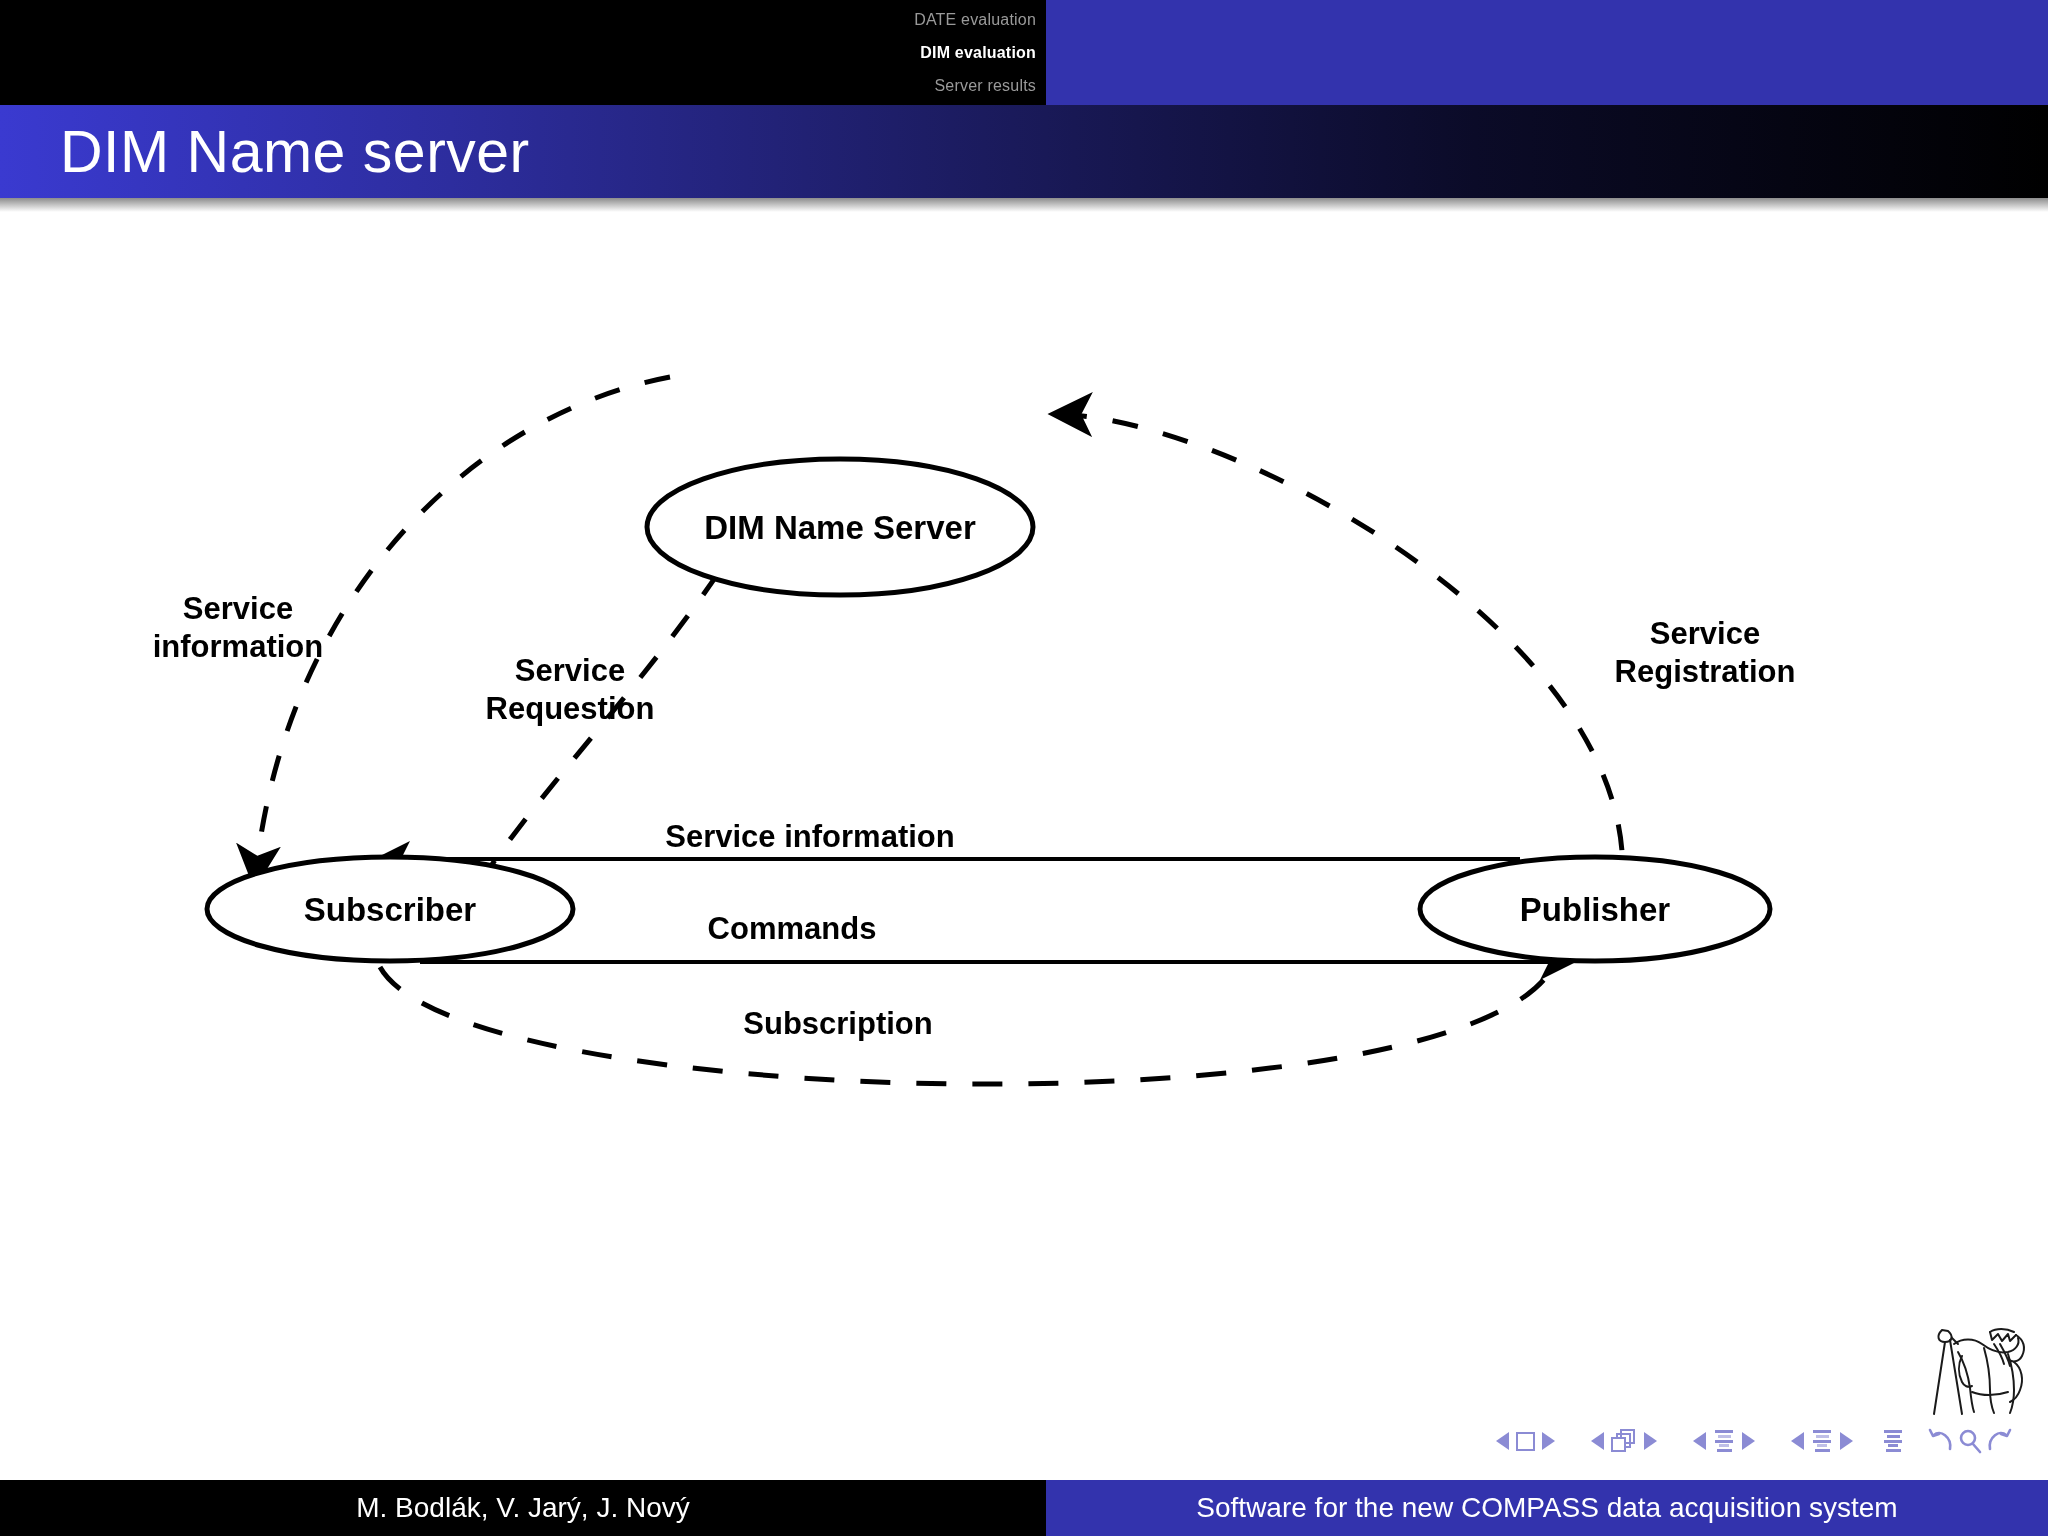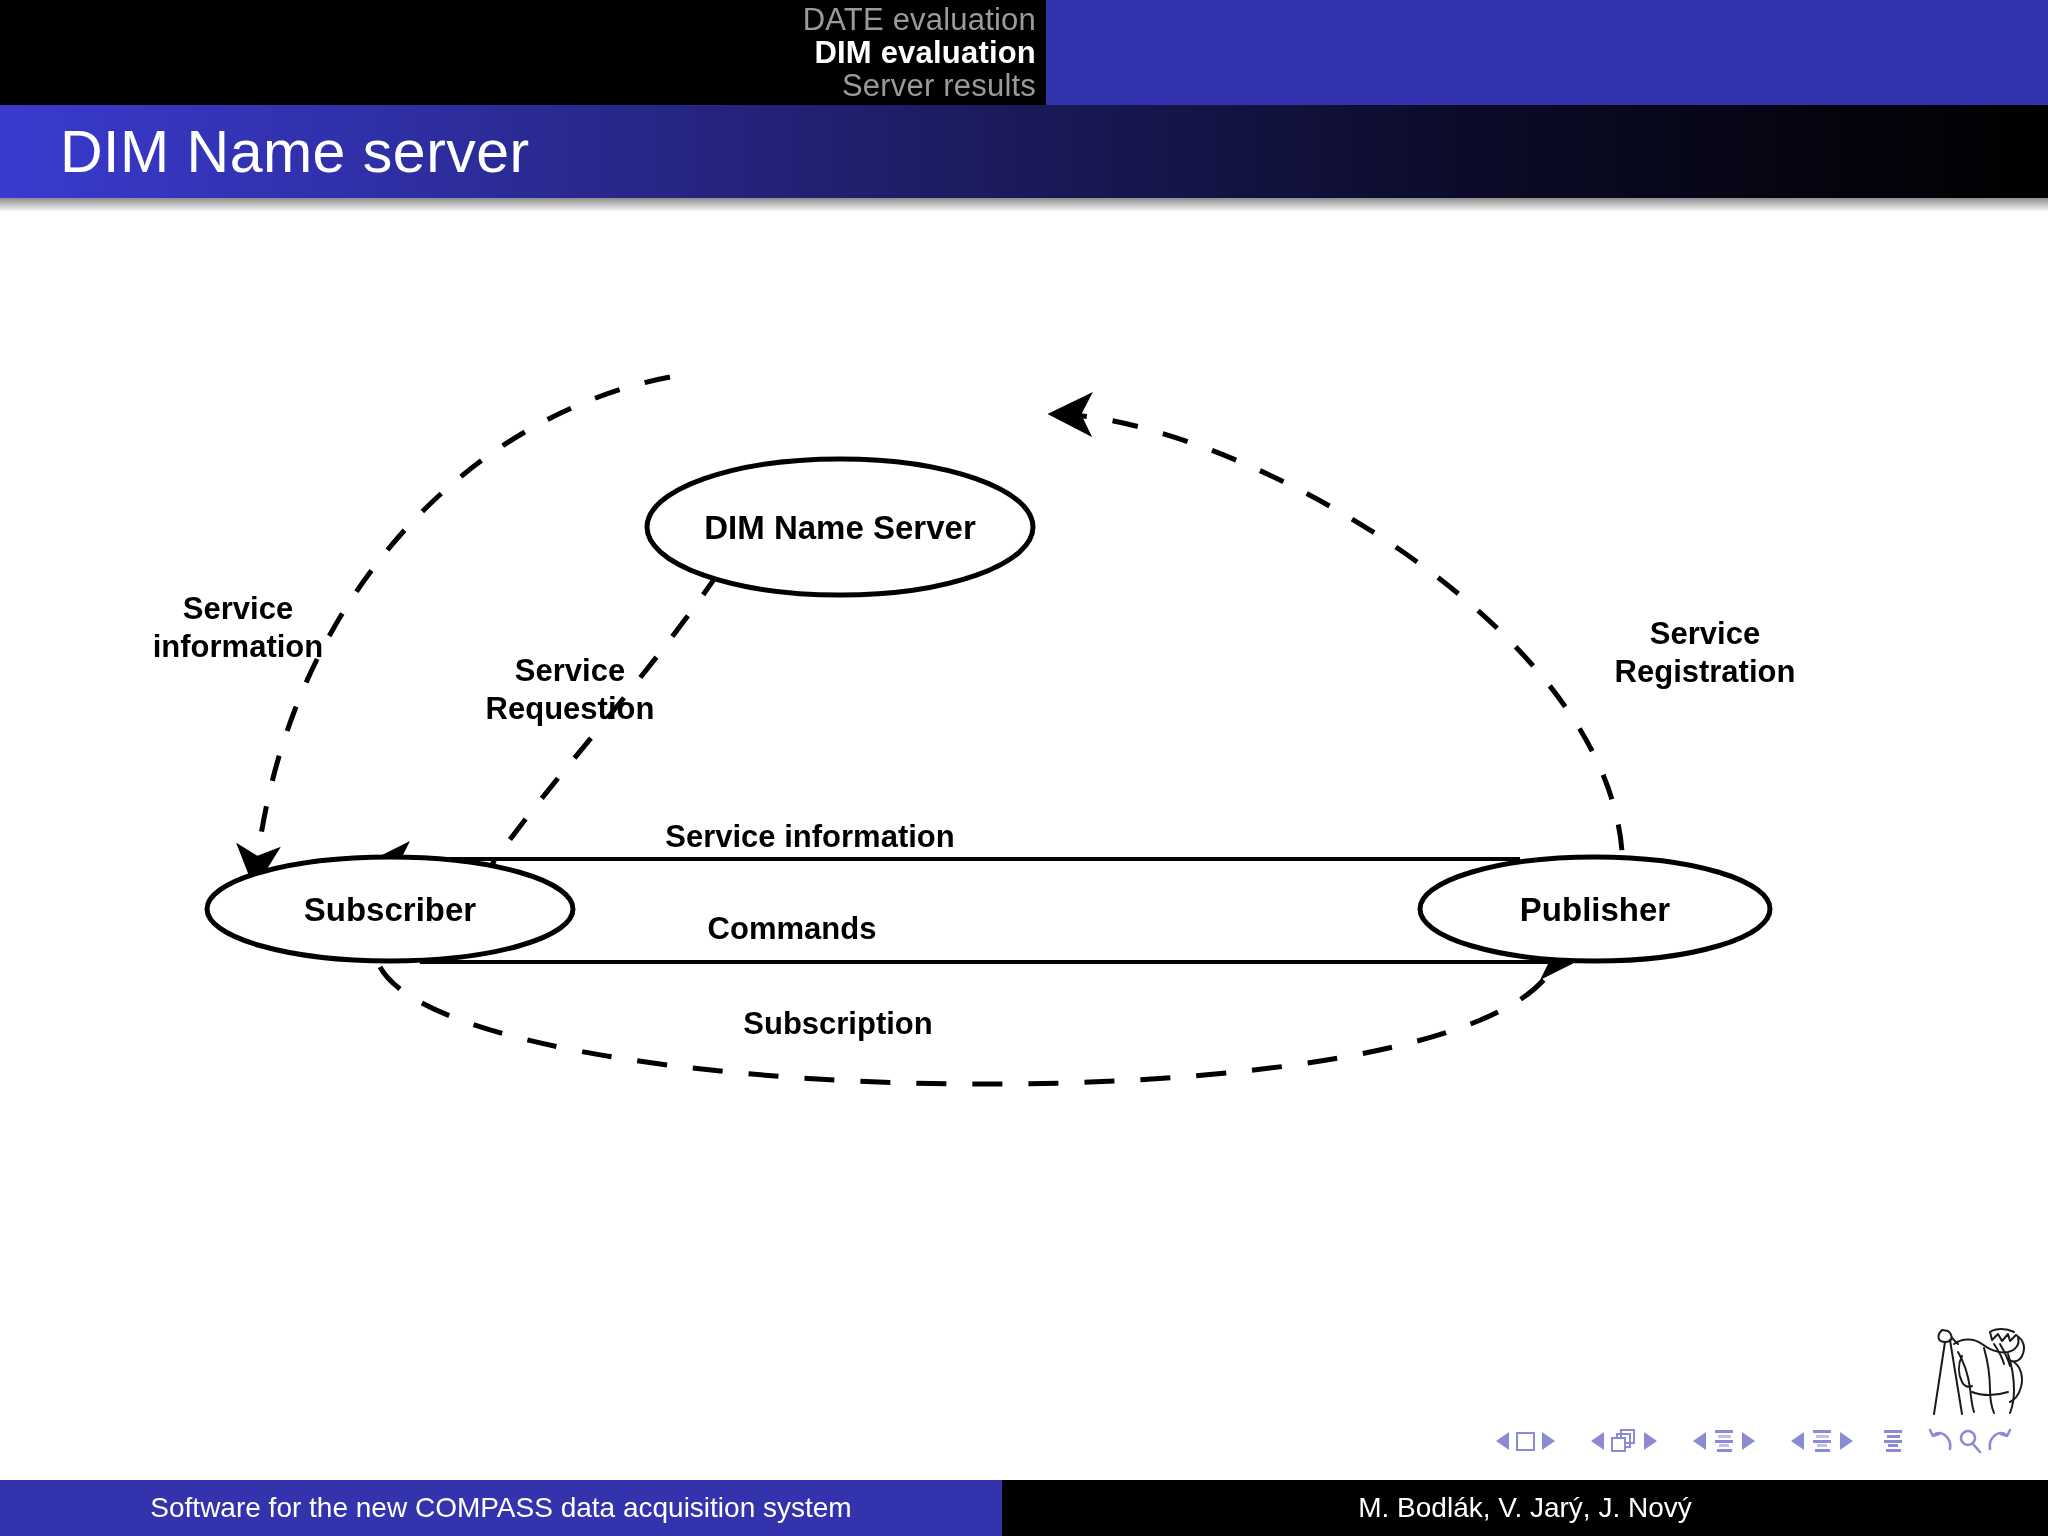--- a/index.html
+++ b/index.html
@@ -33,21 +33,21 @@
     justify-content: center;
     padding-right: 10px;
     box-sizing: border-box;
   }
   #topnav-right {
     flex: 1;
     height: 105px;
     background: #3333ad;
   }
   .nav-entry {
-    font-size: 31px;
+    font-size: 16px;
     line-height: 33px;
     letter-spacing: 0.2px;
     white-space: nowrap;
   }
   .nav-entry.dim { color: #9a9a9a; }
   .nav-entry.active { color: #ffffff; font-weight: bold; }
 
   
   #titlebar {
     position: absolute;
@@ -351,19 +351,19 @@
     </svg>
     <svg width="30" height="28" viewBox="0 0 30 28">
       <path d="M6 22 C4 10, 16 2, 22 8" fill="none" stroke="#8b8bd4" stroke-width="2.6" stroke-linecap="round"></path>
       <path d="M26 3 L23 9 L17 7" fill="none" stroke="#8b8bd4" stroke-width="2.6" stroke-linecap="round" stroke-linejoin="round"></path>
     </svg>
   </div>
 
 </div>
 
 <div id="footer">
+  <div id="footer-left">
+    <span class="footer-text">M. Bodlák, V. Jarý, J. Nový</span>
+  </div>
   <div id="footer-right">
     <span class="footer-text">Software for the new COMPASS data acquisition system</span>
   </div>
-  <div id="footer-left">
-    <span class="footer-text">M. Bodlák, V. Jarý, J. Nový</span>
-  </div>
 </div>
 
 </body></html>

